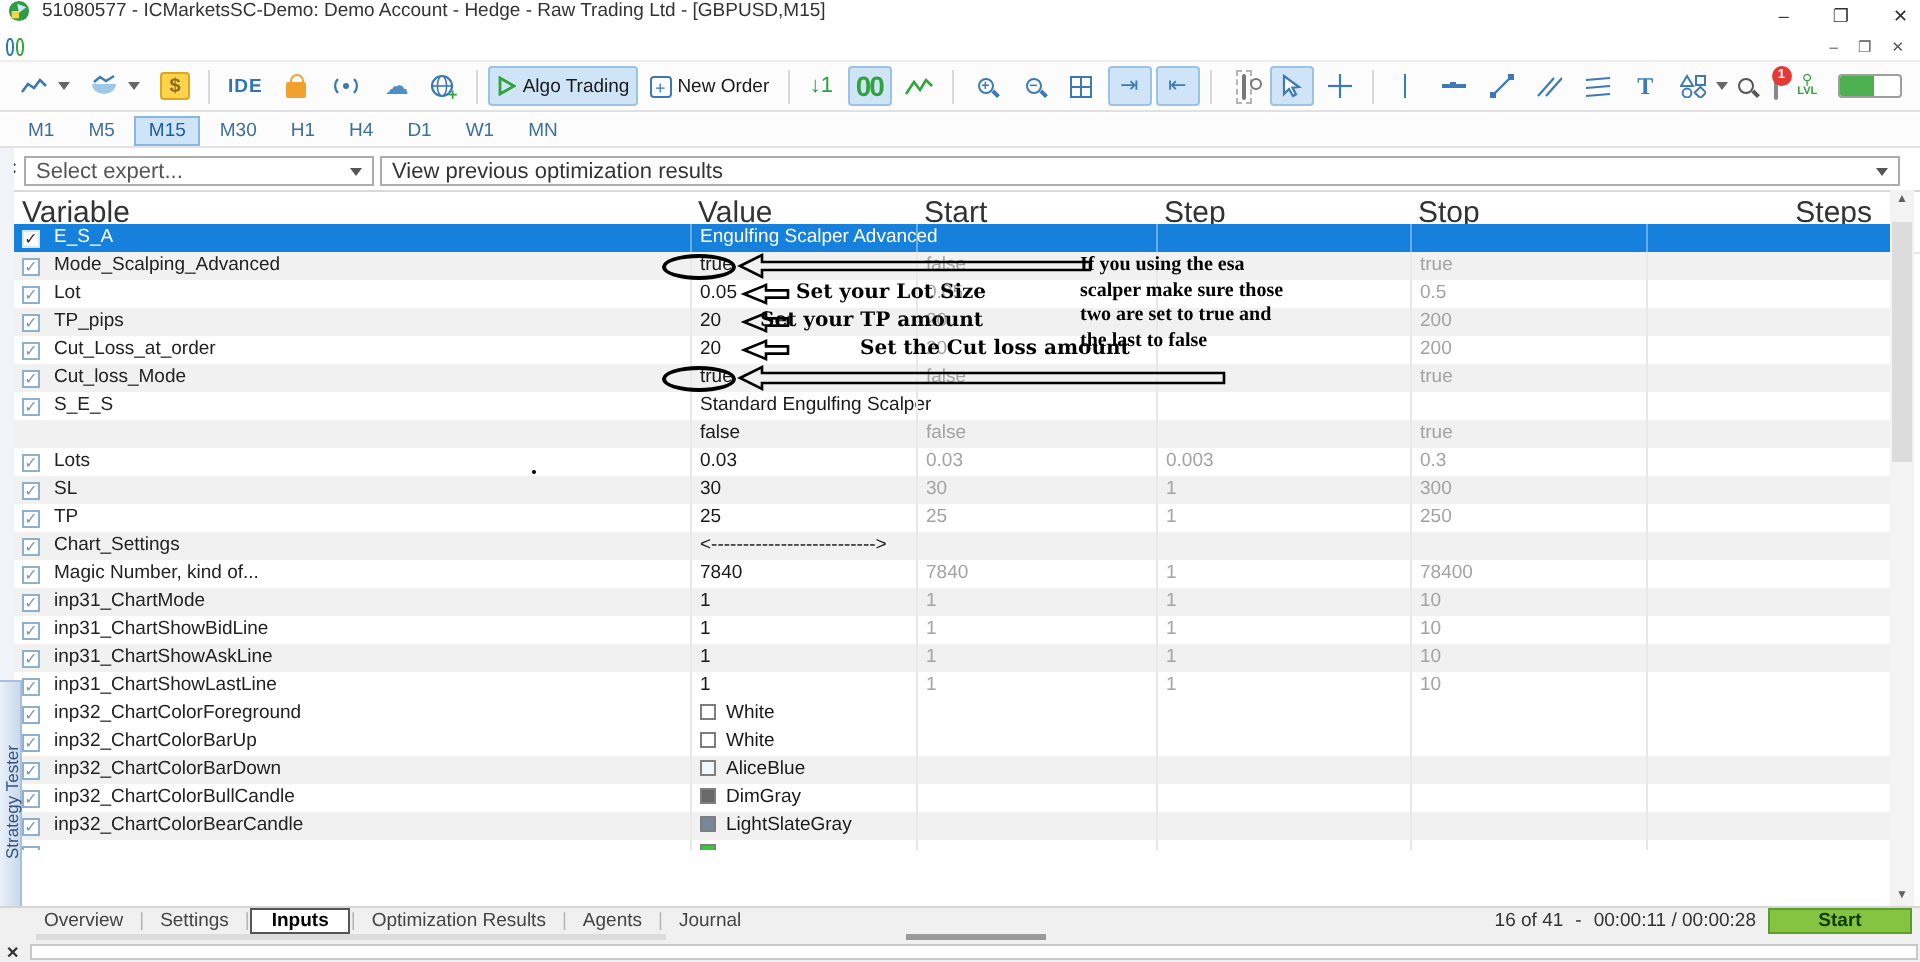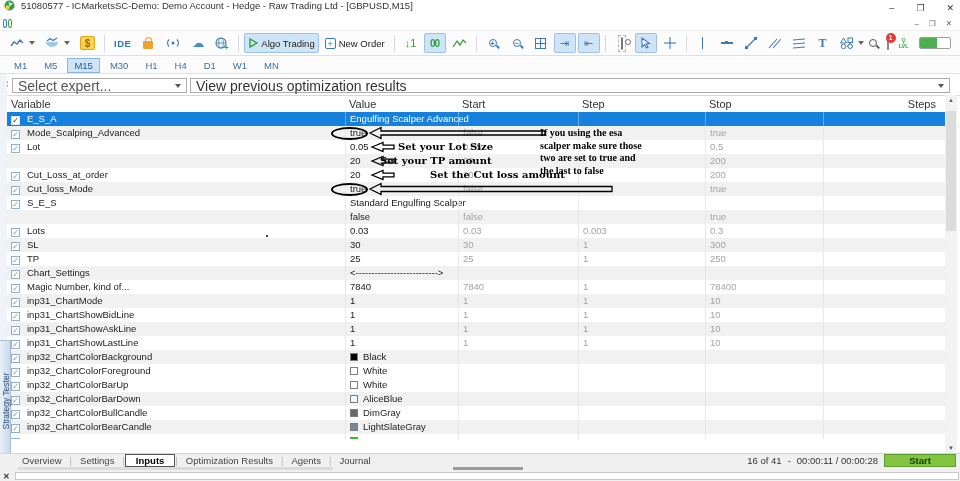--- a/index.html
+++ b/index.html
@@ -37,46 +37,46 @@
   .cloud-i{font-size:12px;color:#4a90c4}
   .mag{width:8px;height:8px;border:1.5px solid #3d7ab5;border-radius:50%;position:relative;font-size:7px;font-weight:bold;color:#3d7ab5;display:flex;align-items:center;justify-content:center}
   .mag:after{content:"";position:absolute;width:4px;height:1.5px;background:#3d7ab5;right:-4px;bottom:-1px;transform:rotate(45deg)}
   .mag.gray{border-color:#555;color:#555}.mag.gray:after{background:#555}
   .grid-i{width:11px;height:11px;border:1px solid #3d7ab5;background:linear-gradient(#3d7ab5,#3d7ab5) 50% 0/1px 100% no-repeat,linear-gradient(#3d7ab5,#3d7ab5) 0 50%/100% 1px no-repeat}
   .cam-wrap{border:1px dashed #b5b5b5;padding:2px}
   .cam{width:13px;height:9px;border:1.2px solid #777;border-radius:2px;position:relative}
   .cam:after{content:"";position:absolute;width:4px;height:4px;border:1px solid #777;border-radius:50%;left:3.5px;top:1.5px}
   .neworder-i{width:11px;height:11px;border:1px solid #3d7ab5;border-radius:2px;color:#3d7ab5;font-size:9px;line-height:10px;text-align:center}
   .btn-label{color:#1a1a1a;font-size:9.5px;white-space:nowrap}
-  .bars00{color:#2fa33c;font-weight:bold;font-size:10px;letter-spacing:-1px}
+  .bars00{color:#2fa33c;font-weight:bold;font-size:14px;letter-spacing:-1px}
   .vline-i{width:1.5px;height:12px;background:#3d7ab5}
   .hline-i{width:12px;height:1.5px;background:#3d7ab5;position:relative}
   .hline-i:after{content:"";position:absolute;width:3px;height:3px;background:#3d7ab5;left:4px;top:-1px}
   .bell{width:9px;height:9px;border:1.5px solid #888;border-radius:50% 50% 4px 4px;position:relative;margin-top:2px}
   .badge{position:absolute;top:-5px;right:-7px;width:10px;height:10px;background:#e53935;color:#fff;border-radius:50%;font-size:6.5px;display:flex;align-items:center;justify-content:center;font-weight:bold}
   .lvl{display:flex;flex-direction:column;align-items:center;color:#2fa33c}
   .lvl b{font-size:5.5px}.lvl i{font-style:normal;font-size:7px;line-height:5px}
   .battery{width:32px;height:12px;border:1px solid #9e9e9e;border-radius:2px;background:#fff;overflow:hidden}
   .battery div{height:100%;width:58%;background:#4caf50}
   #tb-right{margin-left:auto;display:flex;align-items:center;gap:10px;padding-right:8px}
 
   
   #tfbar{top:57px;left:0;right:0;height:17px;background:#fcfcfc;border-bottom:1px solid #e3e3e3;display:flex;align-items:center;padding-left:7px;gap:3px}
   .tf{padding:1px 6px;color:#3d6f9e;font-size:9.5px;border:1px solid transparent;cursor:default}
   .tf.active{background:#cfe4f7;border-color:#88b8e2;color:#1d5c96}
 
   
   #panel-close{top:80px;left:2px;font-size:8px;color:#333;font-weight:bold;cursor:default}
-  .combo{top:78px;height:15px;background:#fff;border:1px solid #adadad;display:flex;align-items:center;padding:0 5px;font-size:14px;color:#555}
+  .combo{top:78px;height:15px;background:#fff;border:1px solid #adadad;display:flex;align-items:center;padding:0 5px;font-size:11px;color:#555}
   #combo-expert{left:12px;width:175px}
   #combo-results{left:190px;width:760px;color:#333}
   .combo .caret{margin-left:auto;border-top-color:#555}
 
   
-  #thead{top:95px;left:0;right:0;height:32px;background:#fff;border-top:1px solid #d8d8d8;border-bottom:1px solid #e6e6e6;font-size:11px;color:#333}
+  #thead{top:95px;left:0;right:0;height:32px;background:#fff;border-top:1px solid #d8d8d8;border-bottom:1px solid #e6e6e6;font-size:15px;color:#333}
   #thead span{position:absolute;top:2px}
 
   
   #tbody{top:112px;left:7px;width:938px;height:341px;overflow:hidden}
   .row{position:relative;height:14px;background:#fff}
   .row.stripe{background:#f1f1f1}
   .row.selected{background:#1581dd;color:#fff}
   .cell{position:absolute;top:0;height:14px;line-height:14px;padding-left:4px;font-size:9.5px;white-space:nowrap;overflow:visible}
   .c-var{left:0;width:338px;color:#222}
   .c-val{left:338px;width:113px;color:#1a1a1a;border-left:1px solid #e8e8e8}
@@ -362,20 +362,21 @@
     </div>
     <div class="row">
       <div class="cell c-var"><span class="cb">✓</span><span>Lot</span></div>
       <div class="cell c-val"><span>0.05</span></div>
       <div class="cell c-start">0.05</div>
       <div class="cell c-step"></div>
       <div class="cell c-stop">0.5</div>
       <div class="cell c-steps"></div>
     </div>
     <div class="row stripe">
+      <div class="cell c-var"><span class="cb">✓</span><span>TP_pips</span></div>
       <div class="cell c-val"><span>20</span></div>
       <div class="cell c-start">20</div>
       <div class="cell c-step"></div>
       <div class="cell c-stop">200</div>
       <div class="cell c-steps"></div>
     </div>
     <div class="row">
       <div class="cell c-var"><span class="cb">✓</span><span>Cut_Loss_at_order</span></div>
       <div class="cell c-val"><span>20</span></div>
       <div class="cell c-start">20</div>
@@ -469,28 +470,20 @@
       <div class="cell c-step">1</div>
       <div class="cell c-stop">10</div>
       <div class="cell c-steps"></div>
     </div>
     <div class="row">
       <div class="cell c-var"><span class="cb">✓</span><span>inp31_ChartShowLastLine</span></div>
       <div class="cell c-val"><span>1</span></div>
       <div class="cell c-start">1</div>
       <div class="cell c-step">1</div>
       <div class="cell c-stop">10</div>
-      <div class="cell c-steps"></div>
-    </div>
-    <div class="row stripe">
-      <div class="cell c-var"><span class="cb">✓</span><span>inp32_ChartColorBackground</span></div>
-      <div class="cell c-val"><span class="swatch" style="background: rgb(0, 0, 0);"></span><span>Black</span></div>
-      <div class="cell c-start"></div>
-      <div class="cell c-step"></div>
-      <div class="cell c-stop"></div>
       <div class="cell c-steps"></div>
     </div>
     <div class="row">
       <div class="cell c-var"><span class="cb">✓</span><span>inp32_ChartColorForeground</span></div>
       <div class="cell c-val"><span class="swatch" style="background: rgb(255, 255, 255);"></span><span>White</span></div>
       <div class="cell c-start"></div>
       <div class="cell c-step"></div>
       <div class="cell c-stop"></div>
       <div class="cell c-steps"></div>
     </div>

